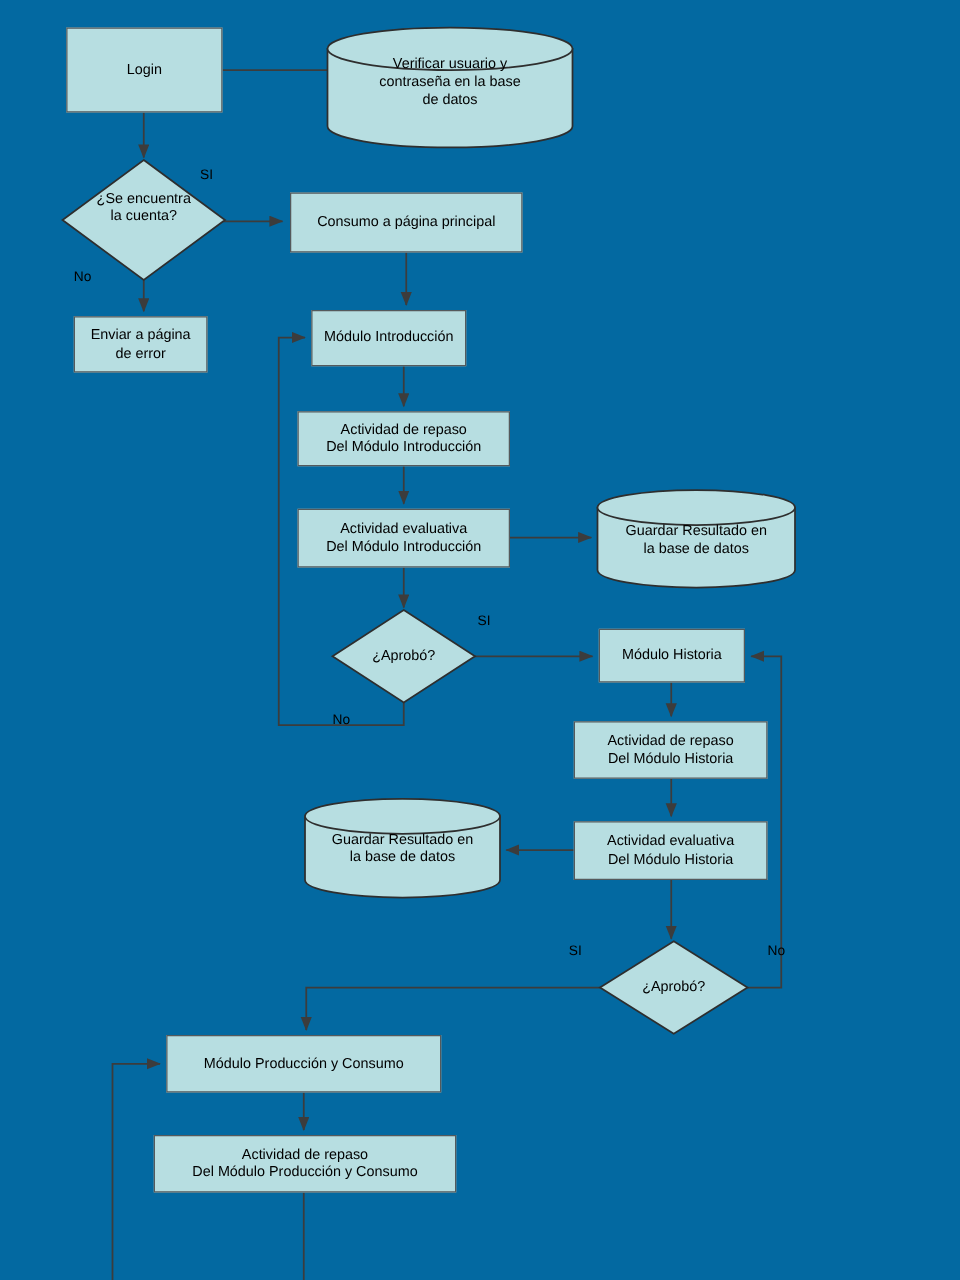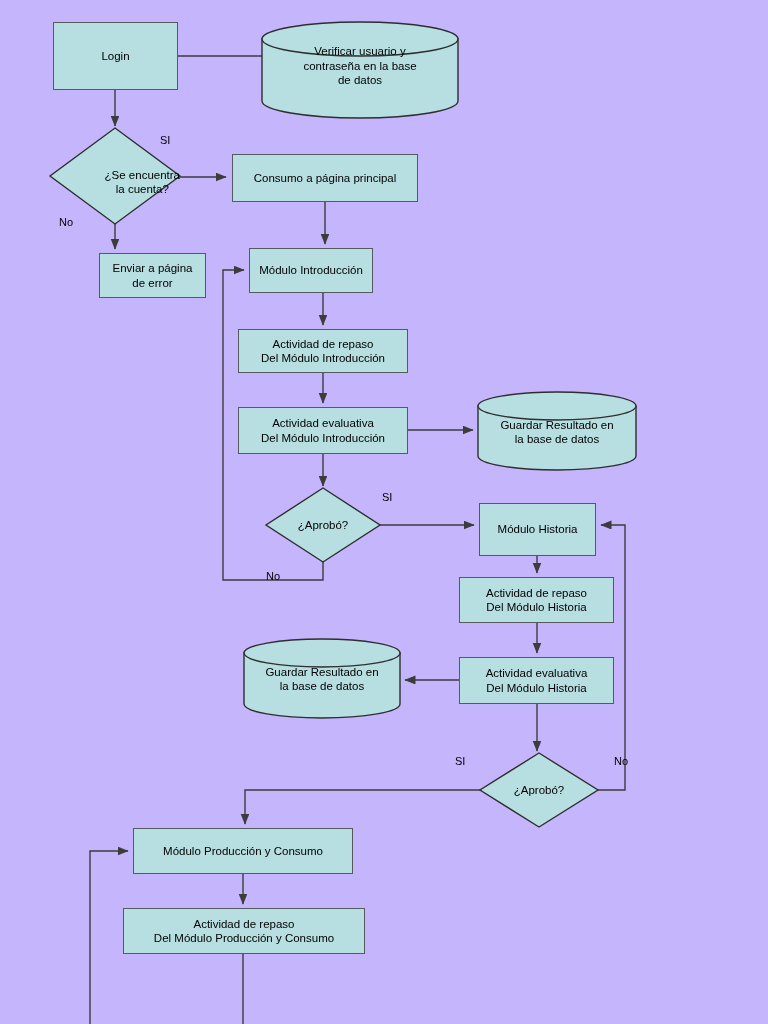--- a/index.html
+++ b/index.html
@@ -1,20 +1,20 @@
 <!DOCTYPE html>
 <html><head>
 <meta charset="utf-8">
 <title>Flowchart</title>
 <style>
   html,body{margin:0;padding:0;background:#ffffff;}
   #canvas{
     position:relative;
     width:768px;height:1024px;
-    background:#c4b5fd;
+    background:#0369a1;
     font-family:"Liberation Sans","DejaVu Sans",sans-serif;
     overflow:hidden;
   }
   svg.layer{position:absolute;left:0;top:0;width:768px;height:1024px;}
   .node{
     position:absolute;
     box-sizing:border-box;
     display:flex;align-items:center;justify-content:center;
     text-align:center;
     color:#000000;
@@ -122,30 +122,30 @@
   <div class="node proc" style="left:53px;top:22px;width:125px;height:68px;">
     <span>Login</span>
   </div>
 
   <div class="node cyl" style="left:262px;top:26px;width:196px;height:80px;">
     <span>Verificar usuario y
 contraseña en la base
 de datos</span>
   </div>
 
-  <div class="node dia" style="left:50px;top:156px;width:130px;height:52px;justify-content:flex-end;">
+  <div class="node dia" style="left:50px;top:140px;width:130px;height:52px;">
     <span>¿Se encuentra
 la cuenta?</span>
   </div>
 
   <div class="node proc" style="left:232px;top:154px;width:186px;height:48px;">
     <span>Consumo a página principal</span>
   </div>
 
-  <div class="node proc" style="left:59px;top:253px;width:107px;height:45px;margin-left:40px;">
+  <div class="node proc" style="left:59px;top:253px;width:107px;height:45px;">
     <span>Enviar a página
 de error</span>
   </div>
 
   <div class="node proc" style="left:249px;top:248px;width:124px;height:45px;">
     <span>Módulo Introducción</span>
   </div>
 
   <div class="node proc" style="left:238px;top:329px;width:170px;height:44px;">
     <span>Actividad de repaso
@@ -159,21 +159,21 @@
 
   <div class="node cyl" style="left:478px;top:408px;width:158px;height:48px;">
     <span>Guardar Resultado en
 la base de datos</span>
   </div>
 
   <div class="node dia" style="left:268px;top:510px;width:110px;height:30px;">
     <span>¿Aprobó?</span>
   </div>
 
-  <div class="node proc" style="left:479px;top:503px;width:117px;height:53px;">
+  <div class="node proc" style="left:479px;top:503px;width:117px;height:43px;">
     <span>Módulo Historia</span>
   </div>
 
   <div class="node proc" style="left:459px;top:577px;width:155px;height:46px;">
     <span>Actividad de repaso
 Del Módulo Historia</span>
   </div>
 
   <div class="node proc" style="left:459px;top:657px;width:155px;height:47px;">
     <span>Actividad evaluativa

